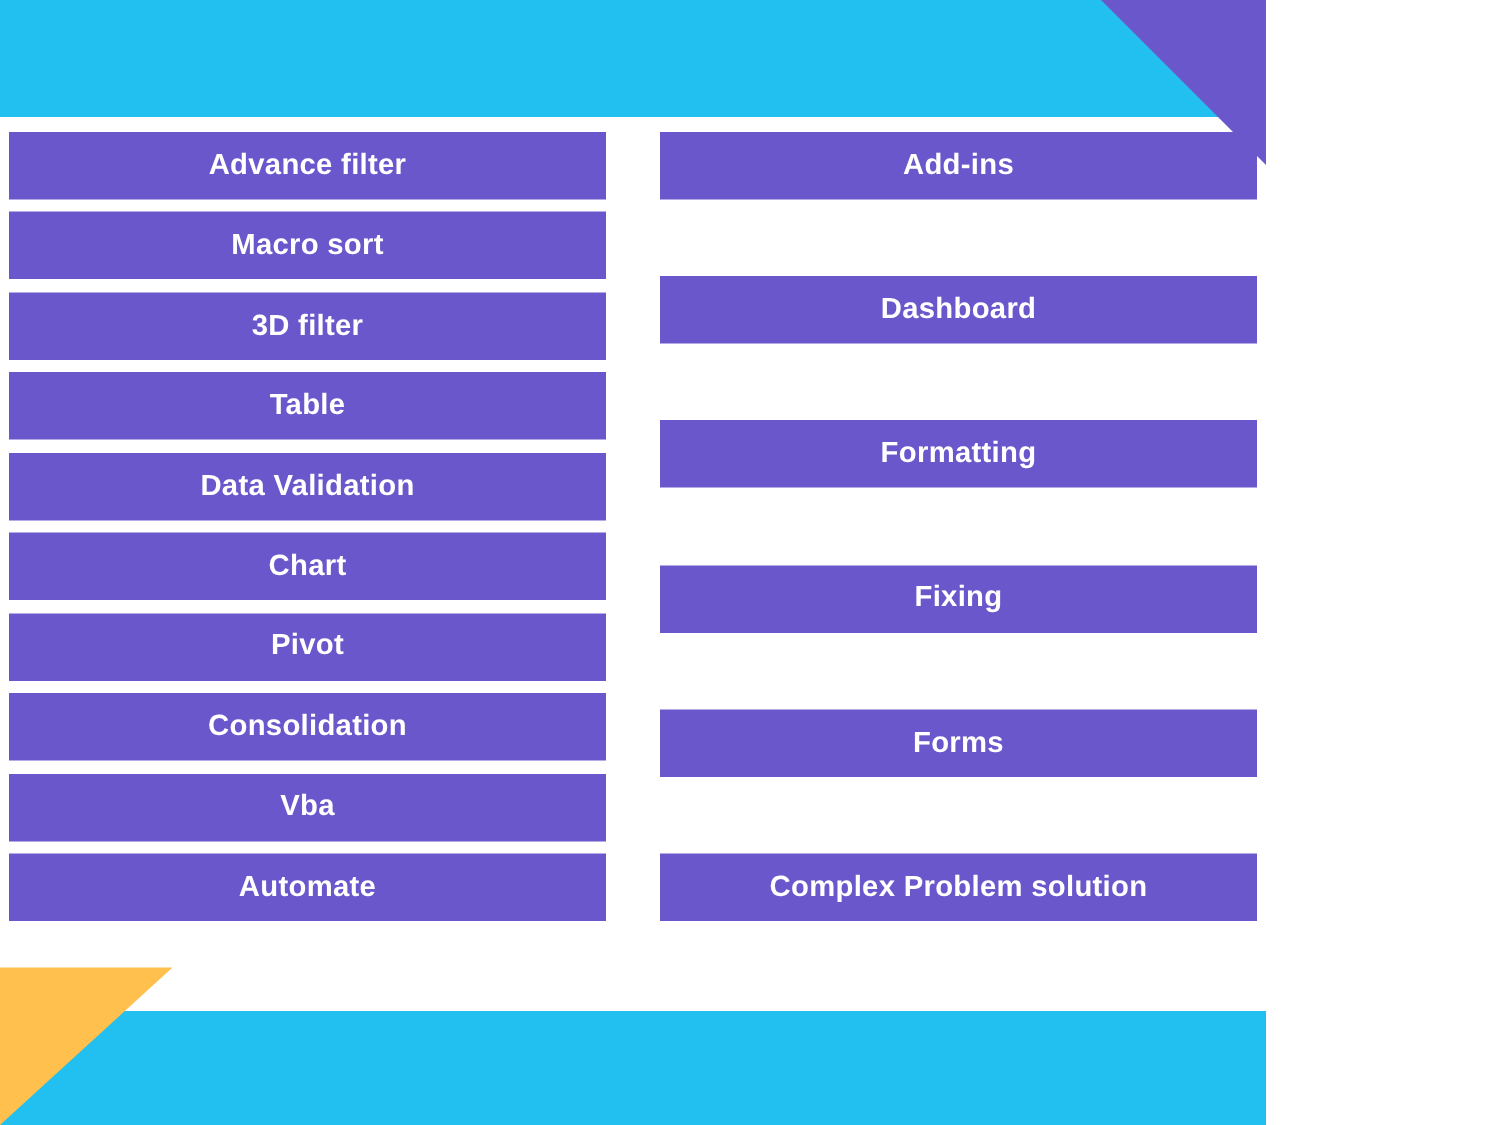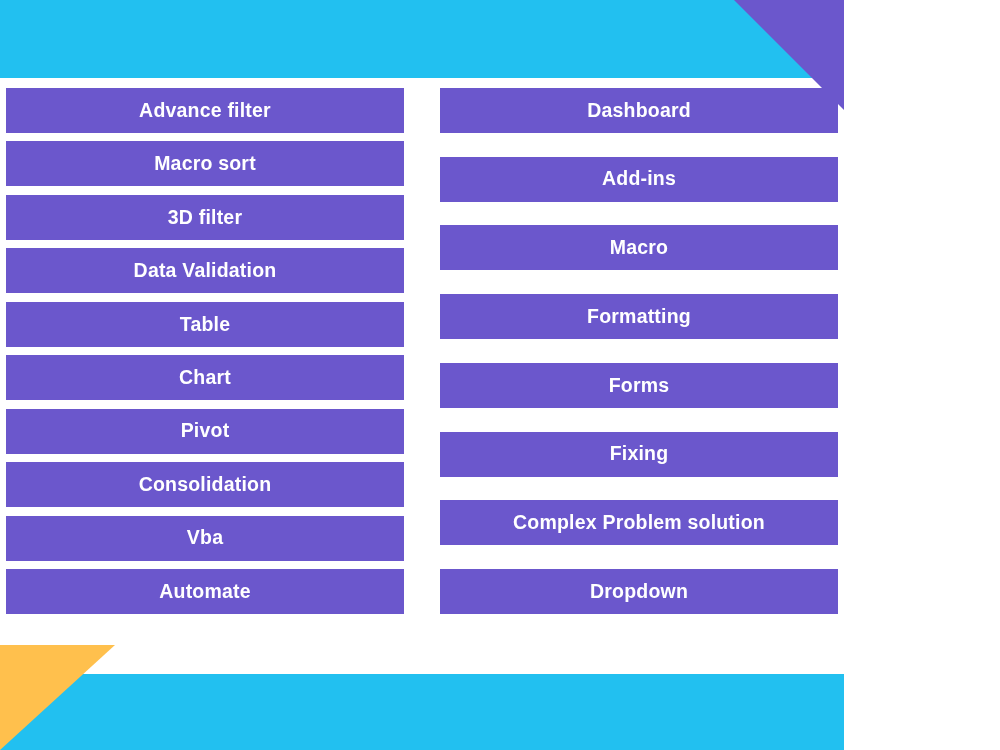--- a/index.html
+++ b/index.html
@@ -127,63 +127,57 @@
       <button class="pill">
         <span class="pill-label">Advance filter</span>
       </button>
       <button class="pill">
         <span class="pill-label">Macro sort</span>
       </button>
       <button class="pill">
         <span class="pill-label">3D filter</span>
       </button>
       <button class="pill">
-        <span class="pill-label">Data Validation</span>
+        <span class="pill-label">Table</span>
       </button>
       <button class="pill">
-        <span class="pill-label">Table</span>
+        <span class="pill-label">Data Validation</span>
       </button>
       <button class="pill">
         <span class="pill-label">Chart</span>
       </button>
       <button class="pill">
         <span class="pill-label">Pivot</span>
       </button>
       <button class="pill">
         <span class="pill-label">Consolidation</span>
       </button>
       <button class="pill">
         <span class="pill-label">Vba</span>
       </button>
       <button class="pill">
         <span class="pill-label">Automate</span>
       </button>
     </div>
 
     <div class="column">
       <button class="pill">
-        <span class="pill-label">Dashboard</span>
-      </button>
-      <button class="pill">
         <span class="pill-label">Add-ins</span>
       </button>
       <button class="pill">
-        <span class="pill-label">Macro</span>
+        <span class="pill-label">Dashboard</span>
       </button>
       <button class="pill">
         <span class="pill-label">Formatting</span>
       </button>
       <button class="pill">
+        <span class="pill-label">Fixing</span>
+      </button>
+      <button class="pill">
         <span class="pill-label">Forms</span>
       </button>
       <button class="pill">
-        <span class="pill-label">Fixing</span>
-      </button>
-      <button class="pill">
         <span class="pill-label">Complex Problem solution</span>
-      </button>
-      <button class="pill">
-        <span class="pill-label">Dropdown</span>
       </button>
     </div>
 
   </div>
 </div>
 
 </body></html>

